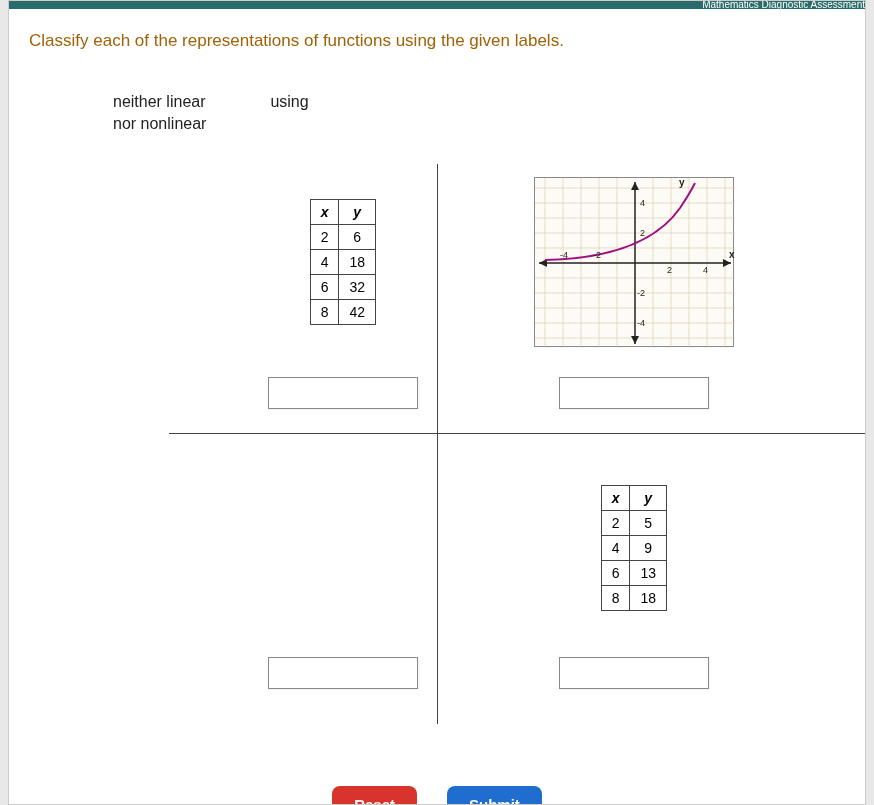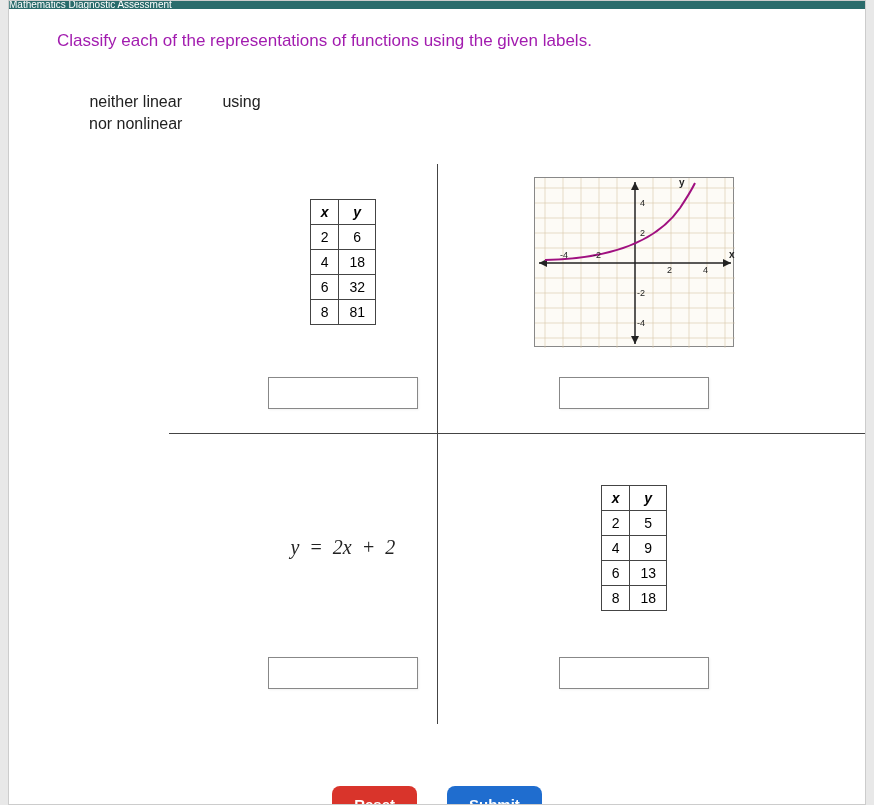--- a/index.html
+++ b/index.html
@@ -15,39 +15,38 @@
     margin: 0 8px;
     border: 1px solid #ccc;
     height: 100%;
     position: relative;
   }
   .header-bar {
     background: #2a6b6b;
     height: 8px;
     color: #fff;
     font-size: 10px;
-    text-align: left;
+    text-align: right;
     line-height: 8px;
     overflow: hidden;
   }
   .instructions {
-    padding: 22px 20px 30px 32px;
+    padding: 22px 20px 30px 20px;
     font-size: 17px;
-    color: #a21caf;
-    margin-left: 16px;
+    color: #a16207;
   }
   .labels-row {
     display: flex;
     justify-content: flex-start;
     padding: 10px 0 30px 80px;
     font-size: 16px;
     color: #222;
     gap: 40px;
   }
-  .labels-row .label-item { text-align: center; line-height: 1.35; cursor: move; }
+  .labels-row .label-item { text-align: left; line-height: 1.35; cursor: move; margin-left: 24px; }
   .grid-area {
     position: relative;
     height: 560px;
   }
   .vline {
     position: absolute;
     left: 50%;
     top: 0;
     bottom: 0;
     width: 1px;
@@ -180,21 +179,21 @@
           <tr>
                 <td>4</td>
                 <td>18</td>
               </tr>
           <tr>
                 <td>6</td>
                 <td>32</td>
               </tr>
           <tr>
                 <td>8</td>
-                <td>81</td>
+                <td>42</td>
               </tr>
         </tbody>
           </table>
       </div>
       <div class="drop-slot"></div>
     </div>
 
     <div class="cell tr">
       <div class="cell-content">
         <div class="graph-box">
@@ -238,25 +237,20 @@
             <text x="105" y="58" font-size="9" fill="#222">2</text>
             <text x="102" y="118" font-size="9" fill="#222">-2</text>
             <text x="102" y="148" font-size="9" fill="#222">-4</text>
           </svg>
         </div>
       </div>
       <div class="drop-slot"></div>
     </div>
 
     <div class="cell bl">
-      <div class="cell-content">
-        <div class="equation">
-          <span style="font-style:italic">y</span> &nbsp;=&nbsp; 2<span style="font-style:italic">x</span> &nbsp;+&nbsp; 2
-        </div>
-      </div>
       <div class="drop-slot"></div>
     </div>
 
     <div class="cell br">
       <div class="cell-content">
         <table class="xy">
           <tbody>
               <tr>
             <th>x</th>
             <th>y</th>

